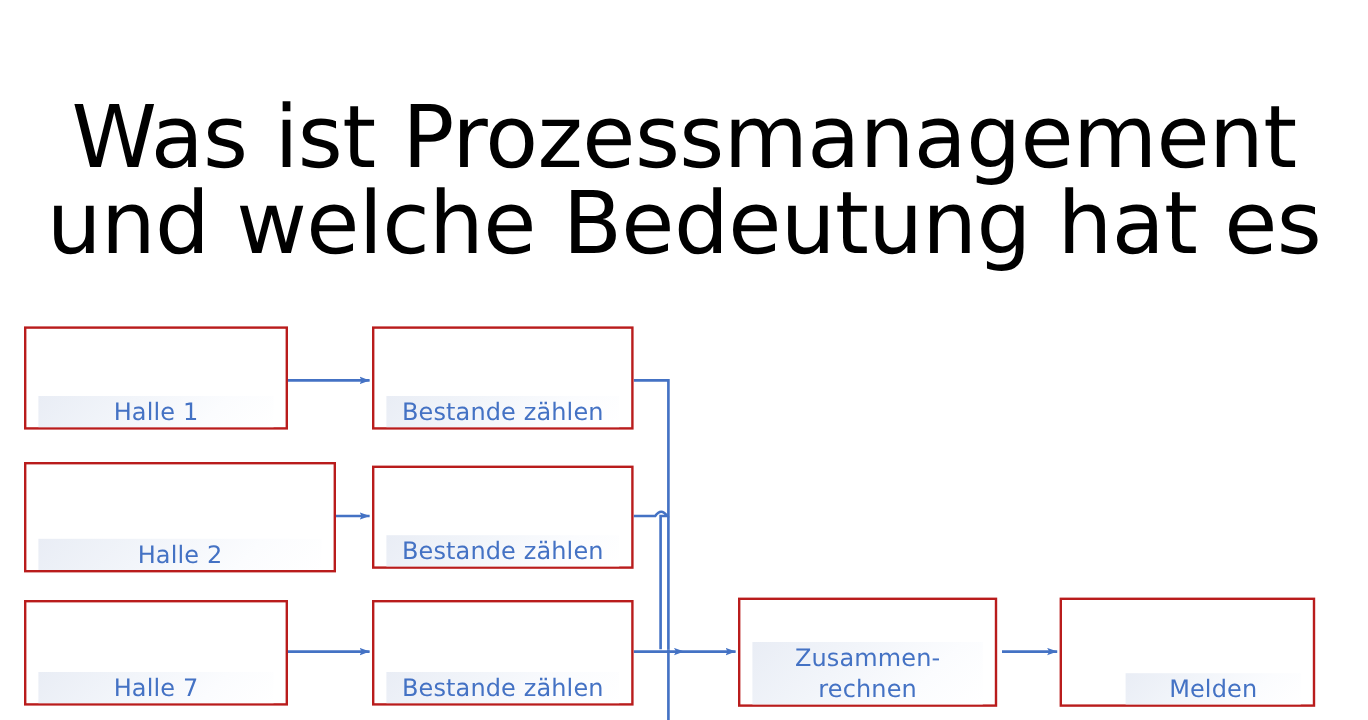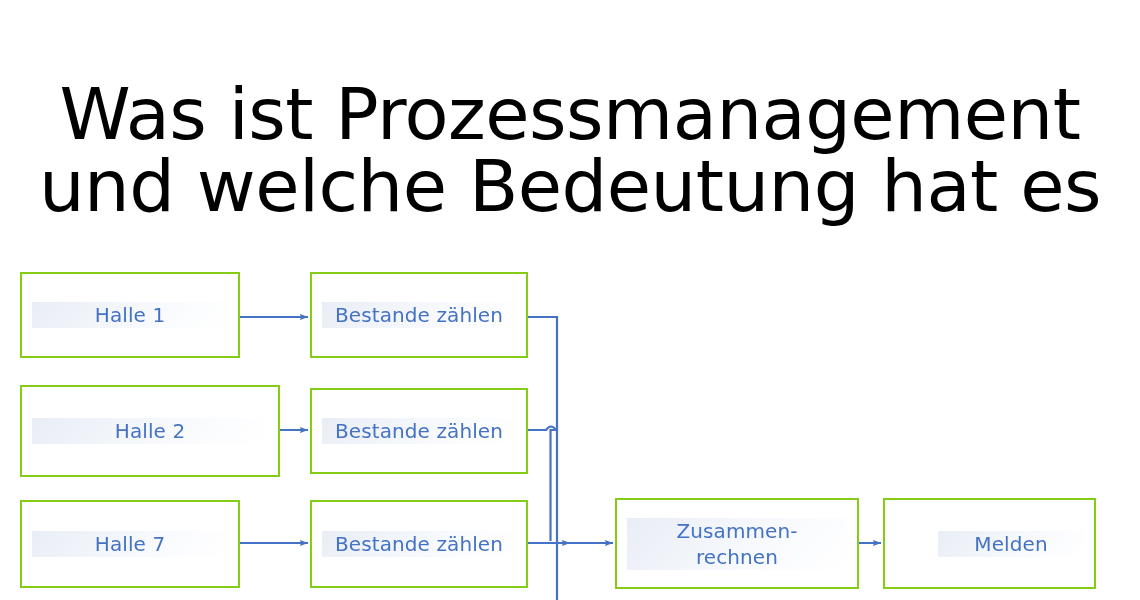--- a/index.html
+++ b/index.html
@@ -39,24 +39,24 @@
     white-space: nowrap;
   }
   #title-block .title-line {
     display: block;
   }
 
   
   .pbox {
     position: absolute;
     box-sizing: border-box;
-    border: 2px solid #84cc16;
+    border: 2px solid #b91c1c;
     background: #ffffff;
     display: flex;
-    align-items: center;
+    align-items: flex-end;
   }
   .pbox .cap {
     flex: 0 0 auto;
     width: 10px;
     background: #ffffff;
     box-sizing: border-box;
   }
   .pbox .cap-left  { border-right: 2px solid #4472c4; }
   .pbox .cap-right { border-left: 2px solid #4472c4; }
   .pbox .body {
@@ -167,21 +167,21 @@
   </div>
 
   <div class="pbox" style="left:310px; top:500px; width:218px; height:88px;">
     <div class="cap cap-left"></div>
     <div class="body">
       <span class="label">Bestande zählen</span>
     </div>
     <div class="cap cap-right"></div>
   </div>
 
-  <div class="pbox" style="left:615px; top:498px; width:244px; height:91px;">
+  <div class="pbox" style="left:615px; top:498px; width:216px; height:91px;">
     <div class="cap cap-left"></div>
     <div class="body">
       <span class="label">Zusammen-
 rechnen</span>
     </div>
     <div class="cap cap-right"></div>
   </div>
 
   <div class="pbox" style="left:883px; top:498px; width:213px; height:91px;padding-left:43px;">
     <div class="cap cap-left"></div>

